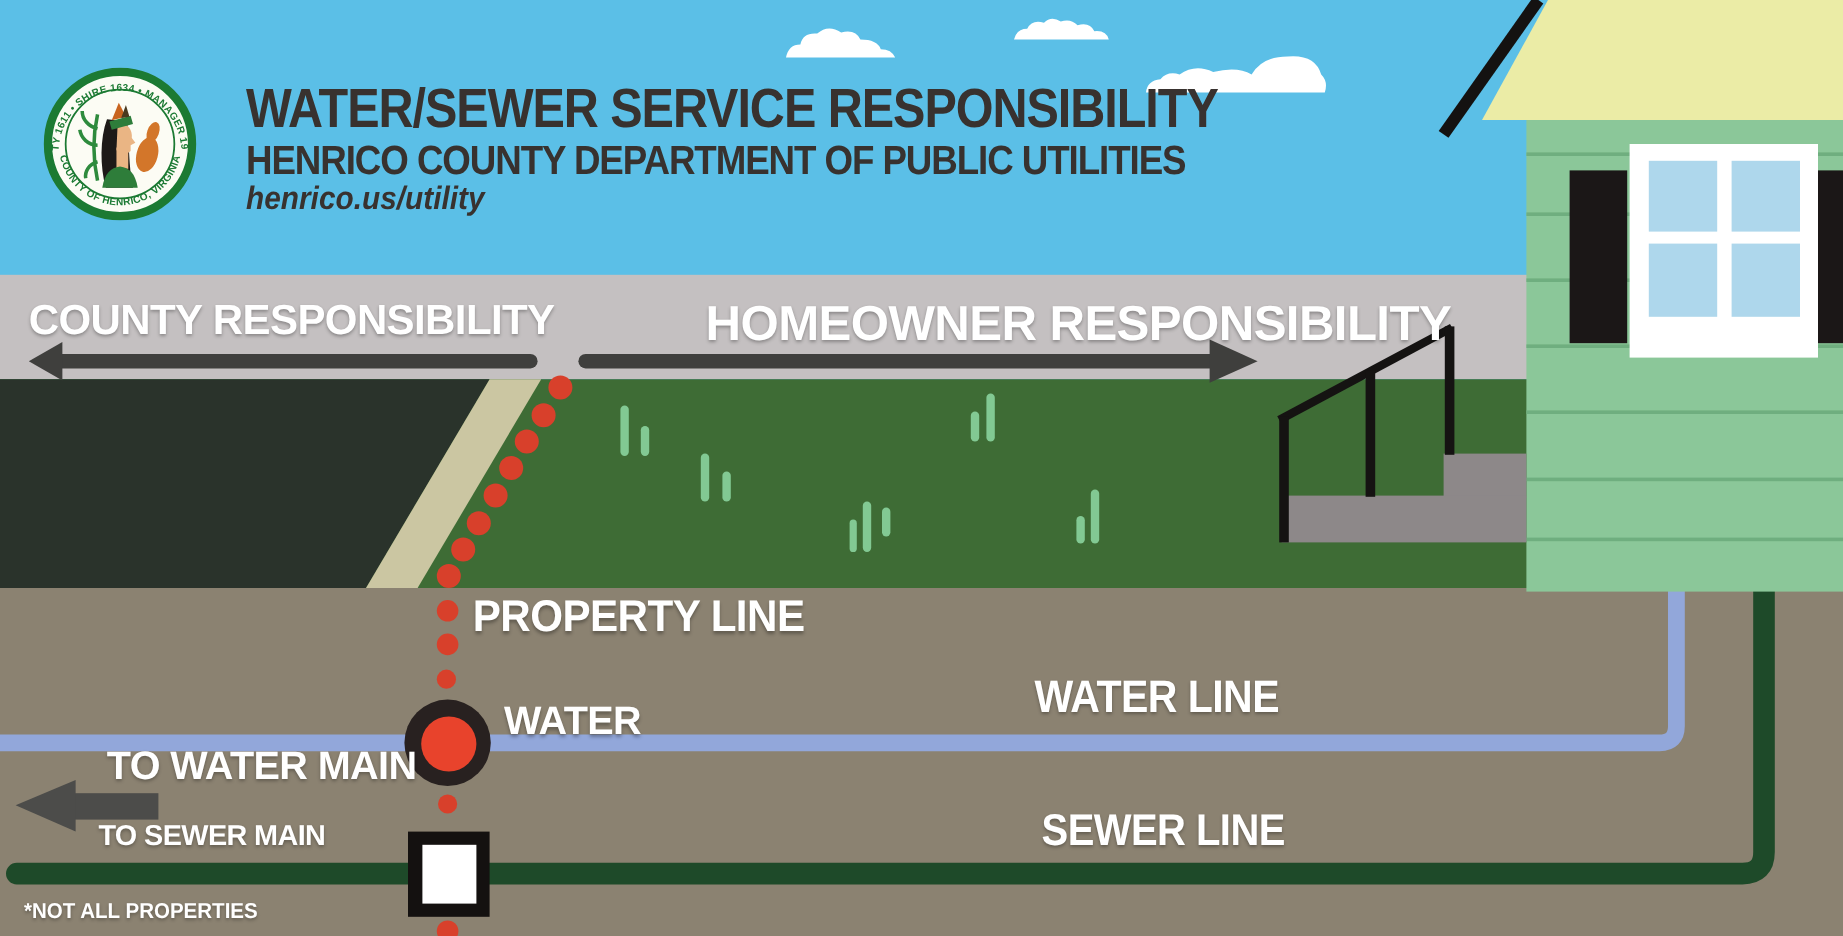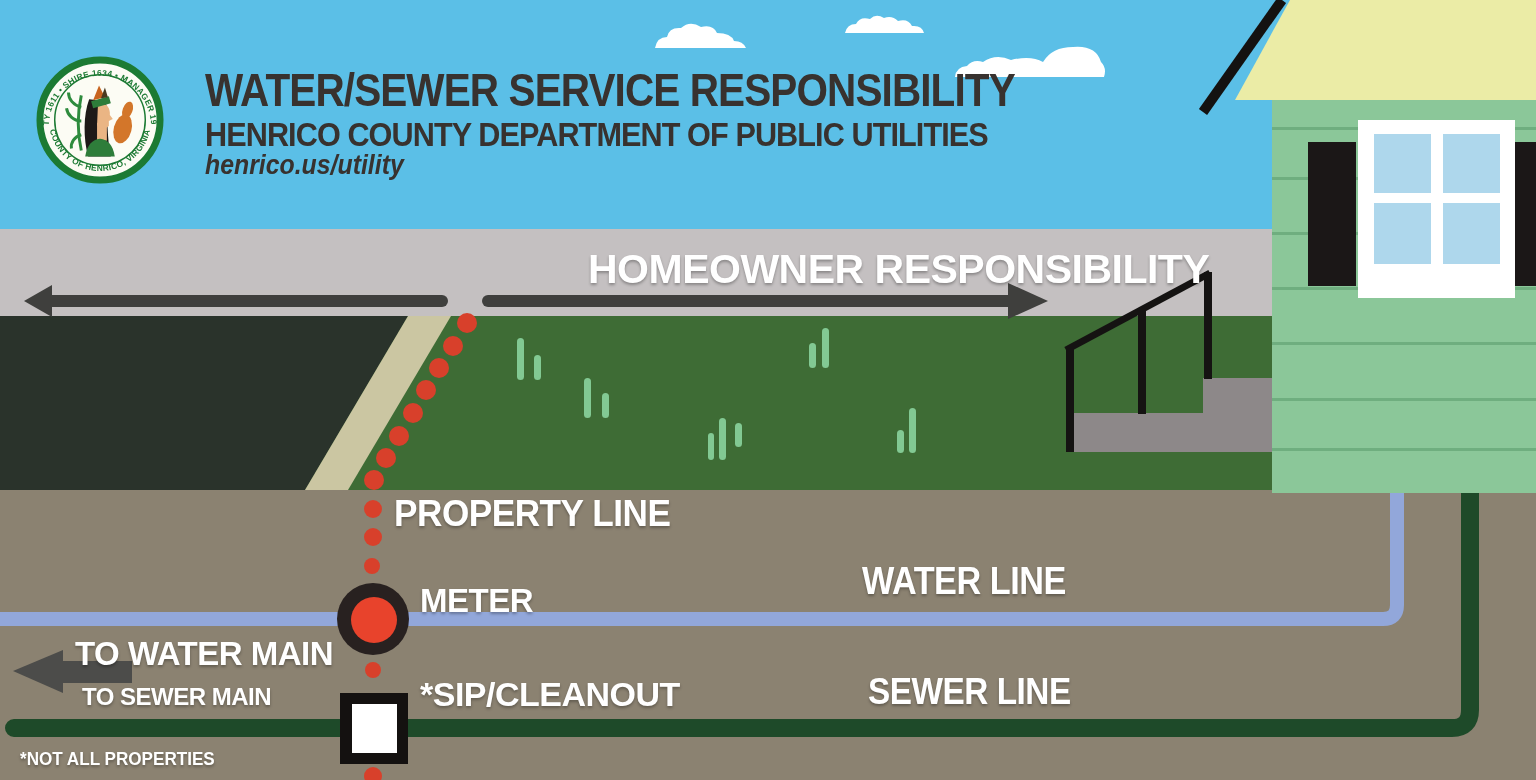--- a/index.html
+++ b/index.html
@@ -167,26 +167,26 @@
       <text font-size="8.5" font-weight="bold" fill="#1c7a33" letter-spacing="0.3">
         <textPath href="#sealBotA" startOffset="50%" text-anchor="middle">COUNTY OF HENRICO, VIRGINIA</textPath>
       </text>
     </svg>
   </svg>
 
   <div class="hdr" style="left:205px;top:67px;font-size:46px;transform:scaleX(0.88);">WATER/SEWER SERVICE RESPONSIBILITY</div>
   <div class="hdr" style="left:205px;top:117px;font-size:34px;transform:scaleX(0.90);">HENRICO COUNTY DEPARTMENT OF PUBLIC UTILITIES</div>
   <div class="hdr" style="left:205px;top:152px;font-size:27px;font-style:italic;transform:scaleX(0.92);letter-spacing:0;">henrico.us/utility</div>
 
+  <div class="lbl" style="left:24px;top:249px;font-size:35px;">COUNTY RESPONSIBILITY</div>
   <div class="lbl" style="left:588px;top:249px;font-size:41px;">HOMEOWNER RESPONSIBILITY</div>
 
   <div class="lbl" style="left:394px;top:495px;font-size:37px;transform:scaleX(0.95);">PROPERTY LINE</div>
   <div class="lbl" style="left:420px;top:580px;font-size:33px;line-height:42px;">
-    <div>METER</div>
+    <div>WATER</div>
   </div>
   <div class="lbl" style="left:862px;top:562px;font-size:38px;transform:scaleX(0.90);">WATER LINE</div>
   <div class="lbl" style="left:868px;top:673px;font-size:37px;transform:scaleX(0.90);">SEWER LINE</div>
-  <div class="lbl" style="left:75px;top:621px;font-size:33px;margin-top:16px;">TO WATER MAIN</div>
+  <div class="lbl" style="left:89px;top:621px;font-size:33px;">TO WATER MAIN</div>
   <div class="lbl" style="left:82px;top:685px;font-size:24px;">TO SEWER MAIN</div>
-  <div class="lbl" style="left:420px;top:677px;font-size:34px;">*SIP/CLEANOUT</div>
   <div class="lbl" style="left:20px;top:750px;font-size:18px;transform:scaleX(0.95);letter-spacing:0;">*NOT ALL PROPERTIES</div>
 
 </div>
 
 </body></html>

